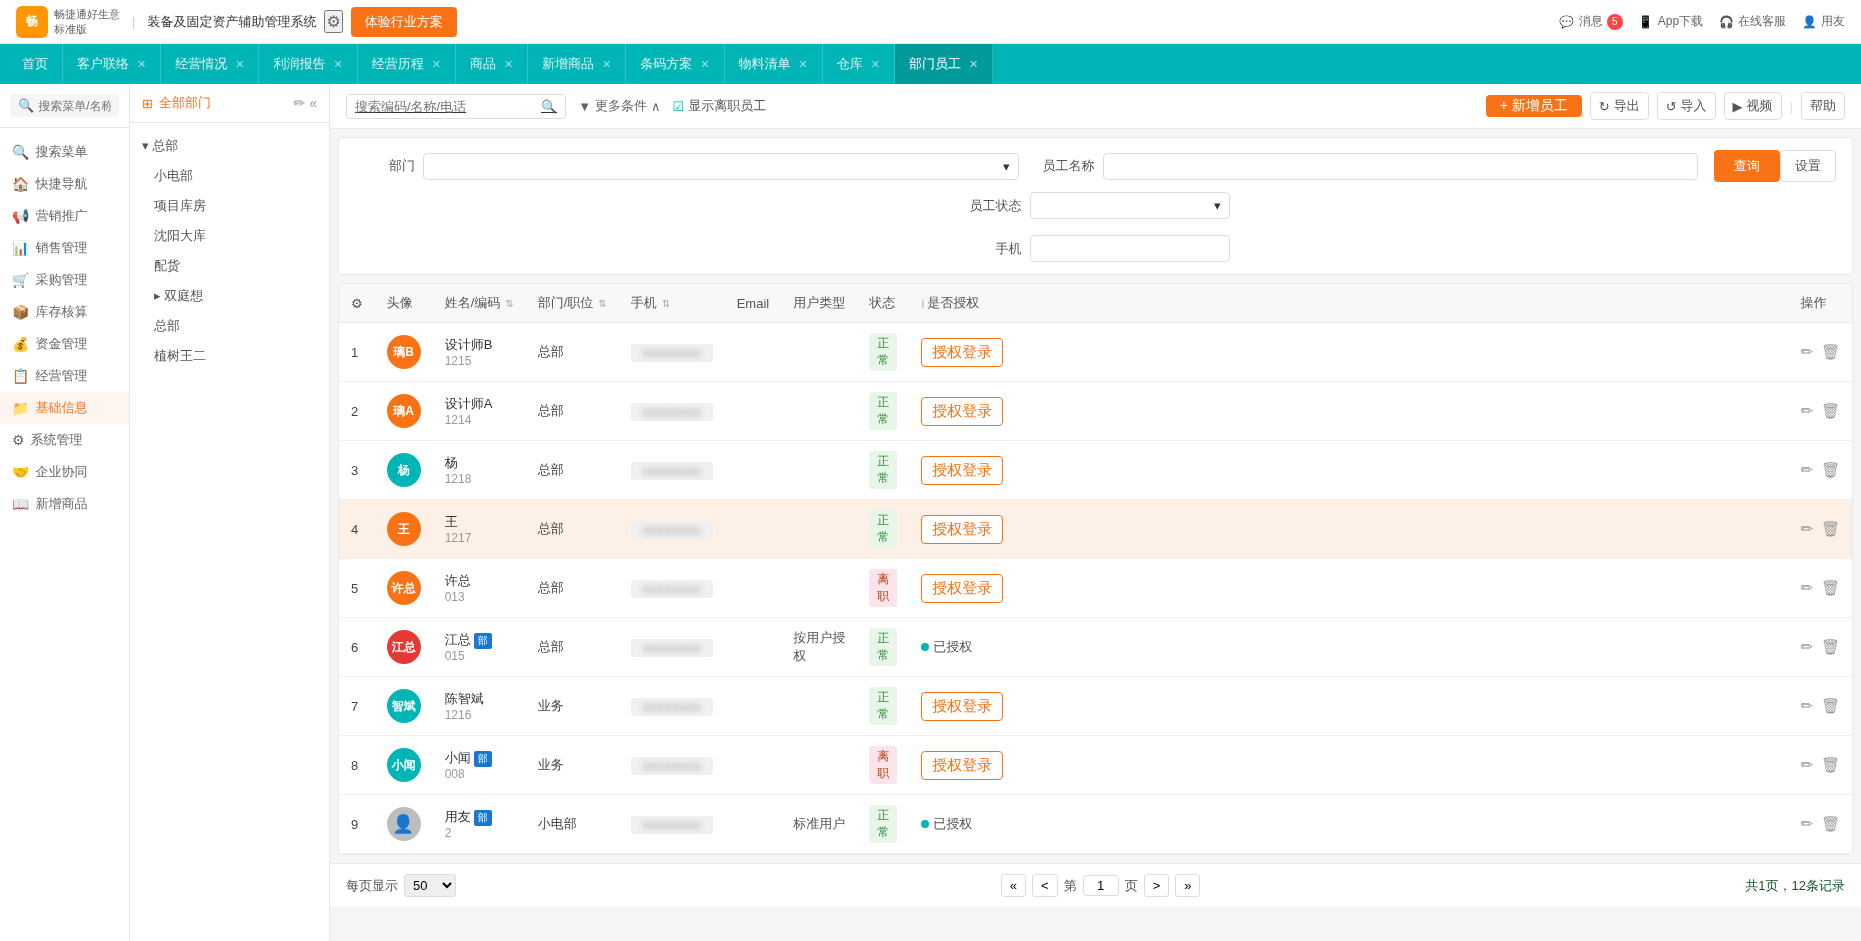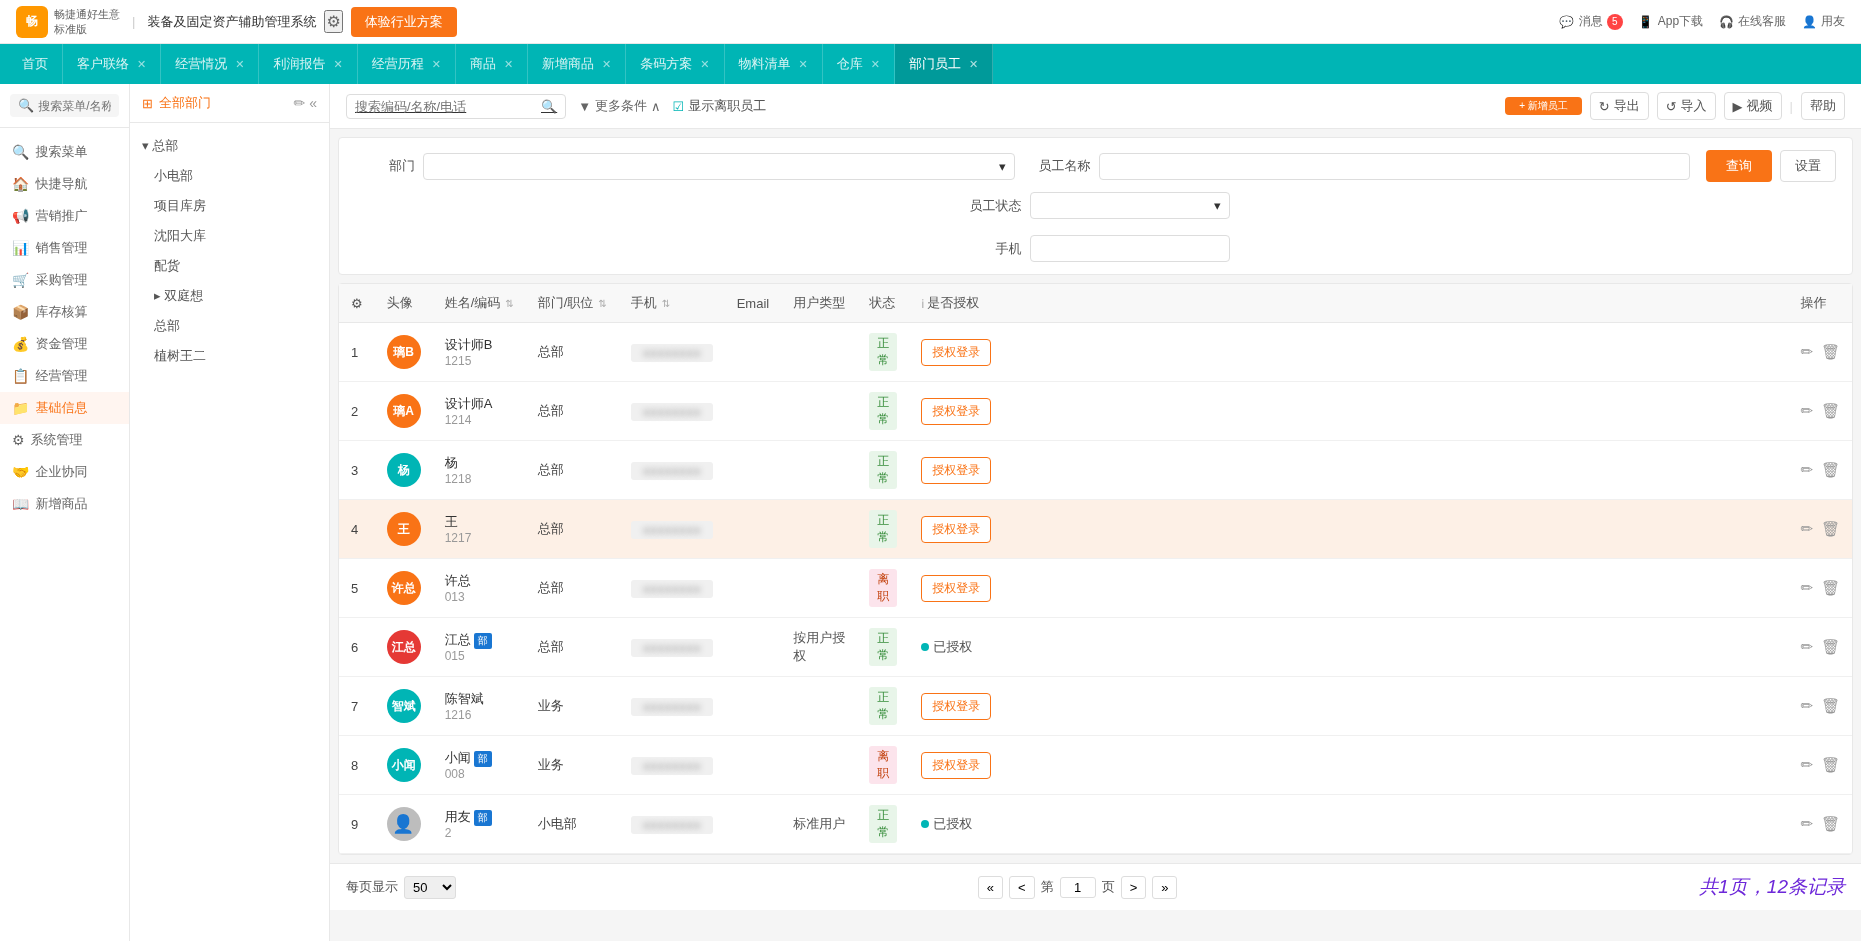--- a/index.html
+++ b/index.html
@@ -90,42 +90,42 @@
     }
     .search-input {
       display: flex; align-items: center; border: 1px solid #ddd; border-radius: 4px;
       padding: 4px 8px; gap: 6px; background: white; text-decoration: underline;
     }
     .search-input input { border: none; outline: none; font-size: 13px; width: 180px; }
     .more-filter { display: flex; align-items: center; gap: 4px; color: #666; cursor: pointer; font-size: 13px; }
     .show-resigned { display: flex; align-items: center; gap: 4px; color: #555; font-size: 13px; cursor: pointer; }
     .checkbox-icon { color: #00b5b5; }
     .toolbar-right { margin-left: auto; display: flex; align-items: center; gap: 8px; }
-    .add-btn { background: #f97316; color: white; border: none; border-radius: 4px; padding: 2px 14px; cursor: pointer; font-size: 10px; display: flex; align-items: center; gap: 4px; }
+    .add-btn { background: #f97316; color: white; border: none; border-radius: 4px; padding: 2px 14px; cursor: pointer; font-size: 14px; display: flex; align-items: center; gap: 4px; }
     .toolbar-btn { display: flex; align-items: center; gap: 4px; color: #555; font-size: 13px; cursor: pointer; padding: 4px 8px; border: 1px solid #ddd; border-radius: 4px; background: white; }
 
     
     .adv-filter {
       background: #fff; padding: 12px 16px; border: 1px solid #e8e8e8;
       margin: 8px; border-radius: 4px;
     }
     .filter-row { display: flex; align-items: center; gap: 16px; margin-bottom: 10px; }
     .filter-row:last-child { margin-bottom: 0; flex-direction: column; }
     .filter-field { display: flex; align-items: center; gap: 8px; flex: 1; }
     .filter-label { color: #555; font-size: 13px; width: 60px; text-align: right; white-space: nowrap; }
     .filter-select {
       flex: 1; border: 1px solid #ddd; border-radius: 4px; padding: 5px 8px;
       font-size: 13px; outline: none; background: white; display: flex; align-items: center;
       justify-content: space-between; cursor: pointer; min-width: 200px;
     }
     .filter-input {
       flex: 1; border: 1px solid #ddd; border-radius: 4px; padding: 5px 8px;
       font-size: 13px; outline: none; min-width: 200px;
     }
-    .filter-actions { display: flex; gap: 8px; }
+    .filter-actions { display: flex; gap: 0; }
     .query-btn { background: #f97316; color: white; border: none; border-radius: 4px; padding: 6px 20px; cursor: pointer; font-size: 13px; }
     .set-btn { background: white; color: #555; border: 1px solid #ddd; border-radius: 4px; padding: 6px 14px; cursor: pointer; font-size: 13px; }
 
     
     .table-container { background: #fff; margin: 8px; border-radius: 4px; border: 1px solid #e8e8e8; }
     table { width: 100%; border-collapse: collapse; }
     thead tr { background: #f8f8f8; }
     th { padding: 10px 12px; text-align: left; font-size: 13px; font-weight: 500; color: #555; border-bottom: 1px solid #e8e8e8; white-space: nowrap; }
     td { padding: 10px 12px; font-size: 13px; color: #444; border-bottom: 1px solid #f0f0f0; vertical-align: middle; }
     tr.highlighted { background: #fdf0e6; }
@@ -133,40 +133,40 @@
     .avatar-orange { background: #f97316; }
     .avatar-teal { background: #00b5b5; }
     .avatar-red { background: #e53935; }
     .avatar-gray { background: #bdbdbd; border-radius: 50%; }
     .name-code { display: flex; flex-direction: column; }
     .emp-name { font-weight: 500; color: #333; }
     .emp-code { color: #999; font-size: 12px; }
     .status-badge { display: inline-block; padding: 2px 8px; border-radius: 3px; font-size: 12px; }
     .status-normal { background: #e8f5e9; color: #388e3c; }
     .status-left { background: #fce4ec; color: #c2410c; }
-    .auth-btn { border: 1px solid #f97316; color: #f97316; background: white; border-radius: 4px; padding: 4px 10px; font-size: 12px; cursor: pointer; white-space: nowrap; }
+    .auth-btn { border: 1px solid #f97316; color: #f97316; background: white; border-radius: 4px; padding: 4px 10px; font-size: 15px; cursor: pointer; white-space: nowrap; }
     .authorized { color: #555; font-size: 13px; display: flex; align-items: center; gap: 4px; }
     .dot-green { width: 8px; height: 8px; background: #00b5b5; border-radius: 50%; display: inline-block; }
     .user-type { color: #555; font-size: 13px; }
     .op-btns { display: flex; gap: 8px; align-items: center; }
     .op-btn { color: #999; cursor: pointer; font-size: 15px; }
     .blurred { color: transparent; text-shadow: 0 0 6px #aaa; font-size: 12px; background: #f0f0f0; border-radius: 3px; padding: 2px 12px; }
     .dept-badge { display: inline-block; background: #1976d2; color: white; font-size: 10px; padding: 1px 4px; border-radius: 2px; margin-left: 3px; vertical-align: middle; }
 
     
     .pagination {
       display: flex; align-items: center; justify-content: space-between;
       padding: 10px 16px; background: #fff; border-top: 1px solid #e8e8e8;
     }
     .page-size { display: flex; align-items: center; gap: 6px; font-size: 13px; color: #555; }
     .page-size select { border: 1px solid #ddd; border-radius: 3px; padding: 2px 4px; font-size: 13px; }
     .page-nav { display: flex; align-items: center; gap: 6px; font-size: 13px; color: #555; }
     .page-btn { border: 1px solid #ddd; background: white; border-radius: 3px; padding: 3px 8px; cursor: pointer; font-size: 13px; }
     .page-num-input { border: 1px solid #ddd; border-radius: 3px; padding: 2px 6px; width: 36px; text-align: center; font-size: 13px; }
-    .total-info { font-size: 19px; color: #6d28d9; font-style: italic; }
+    .total-info { font-size: 13px; color: #14532d; }
 
     
     ::-webkit-scrollbar { width: 6px; height: 6px; }
     ::-webkit-scrollbar-track { background: #f1f1f1; }
     ::-webkit-scrollbar-thumb { background: #ccc; border-radius: 3px; }
 
     .sort-icon { color: #aaa; font-size: 10px; margin-left: 2px; }
     .th-with-icon { display: flex; align-items: center; gap: 3px; }
     .info-icon { color: #aaa; font-size: 12px; }
   </style>

